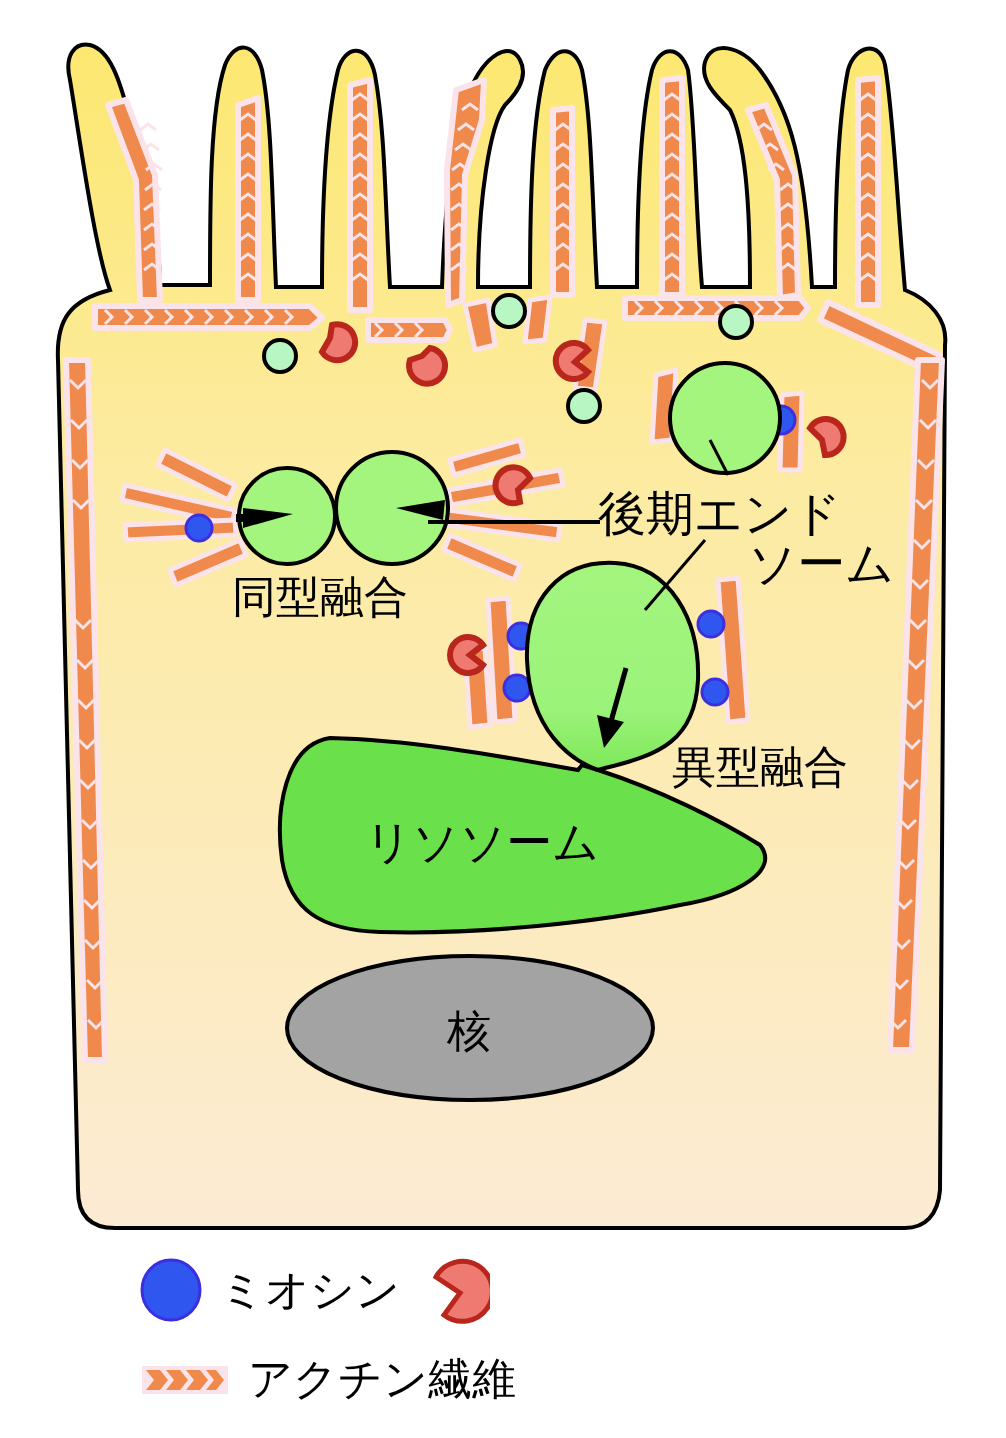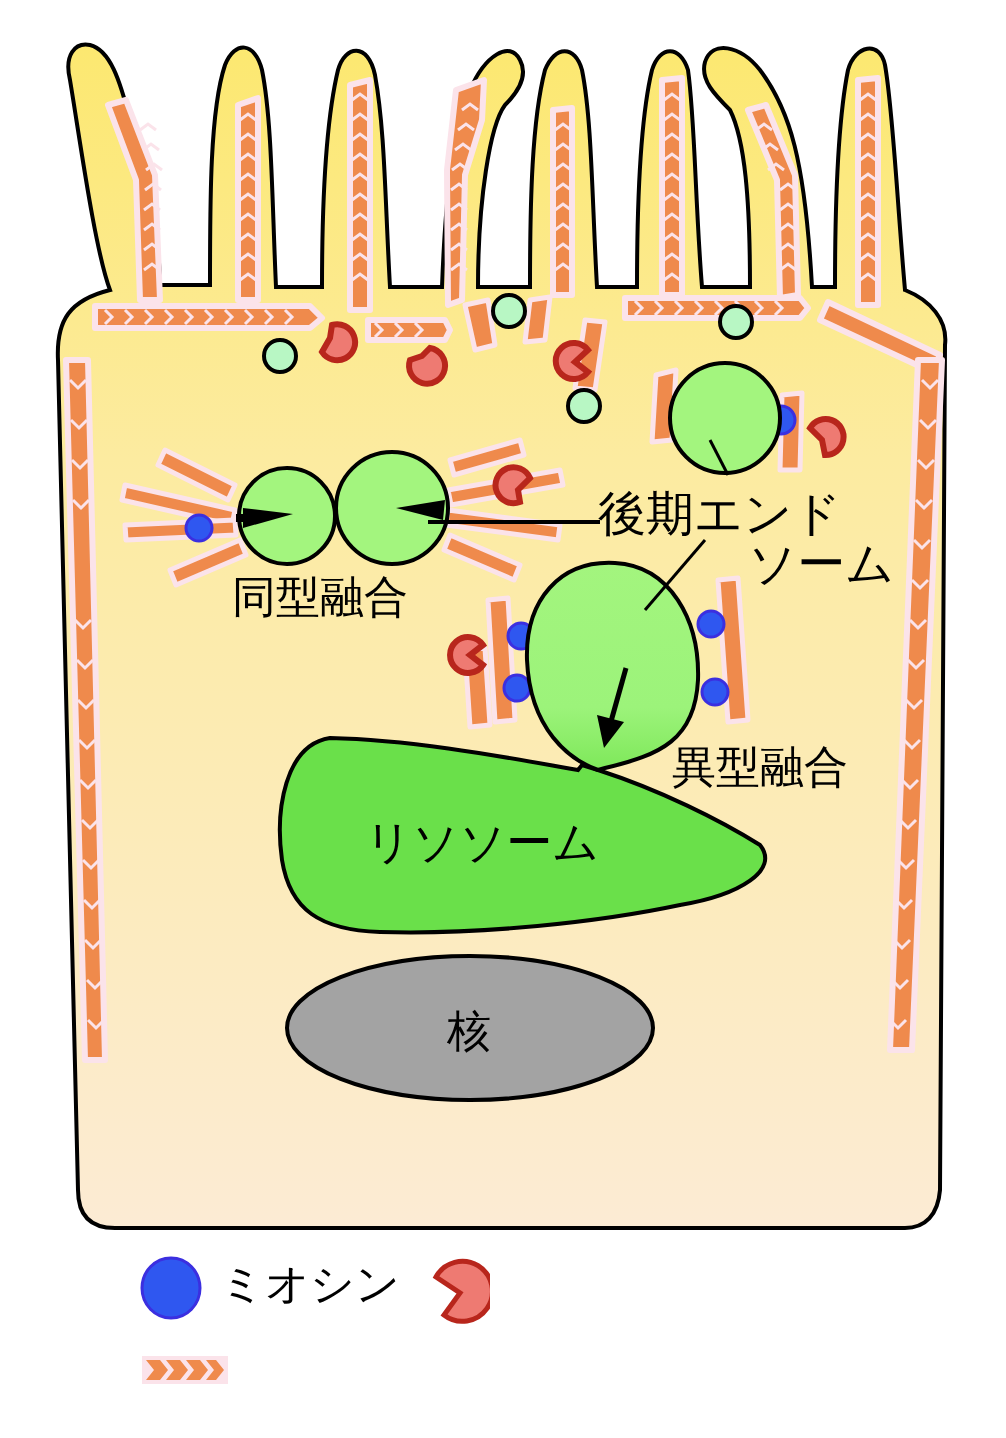--- a/index.html
+++ b/index.html
@@ -1,21 +1,21 @@
 <!DOCTYPE html>
 <html><head>
 <meta charset="utf-8">
 <style>
   html, body { margin:0; padding:0; background:#ffffff; }
   body { width:1006px; height:1438px; position:relative; overflow:hidden;
          font-family:"DejaVu Sans","Liberation Sans",sans-serif; }
   #diagram { position:absolute; left:0; top:0; width:1006px; height:1438px; }
   .lbl { font-family:"DejaVu Sans","Liberation Sans",sans-serif; fill:#000; }
   .legend { position:absolute; left:140px; top:1250px; width:760px; height:170px; }
-  .legend-row { position:absolute; display:flex; align-items:flex-start; }
+  .legend-row { position:absolute; display:flex; align-items:center; }
   .legend-text { font-size:44px; color:#000; margin-left:18px; margin-right:24px; white-space:nowrap;
                  font-family:"DejaVu Sans","Liberation Sans",sans-serif; }
 </style>
 </head>
 <body>
 
 <svg id="diagram" viewBox="0 0 1006 1438" xmlns="http://www.w3.org/2000/svg">
   <defs>
     <linearGradient id="cytoGrad" x1="0" y1="0" x2="0" y2="1">
       <stop offset="0" stop-color="#FCE870"></stop>
@@ -189,14 +189,15 @@
   <div class="legend-row" style="left:0; top:100px;">
     <svg width="90" height="40">
       <rect x="2" y="6" width="86" height="28" fill="#FBE3EA"></rect>
       <g fill="#EF8A4C">
         <path d="M6,10 L20,10 L28,20 L20,30 L6,30 L14,20 Z"></path>
         <path d="M26,10 L40,10 L48,20 L40,30 L26,30 L34,20 Z"></path>
         <path d="M46,10 L60,10 L68,20 L60,30 L46,30 L54,20 Z"></path>
         <path d="M66,10 L76,10 L84,20 L76,30 L66,30 L74,20 Z"></path>
       </g>
     </svg>
+    <span class="legend-text">アクチン繊維</span>
   </div>
 </div>
 
 </body></html>

